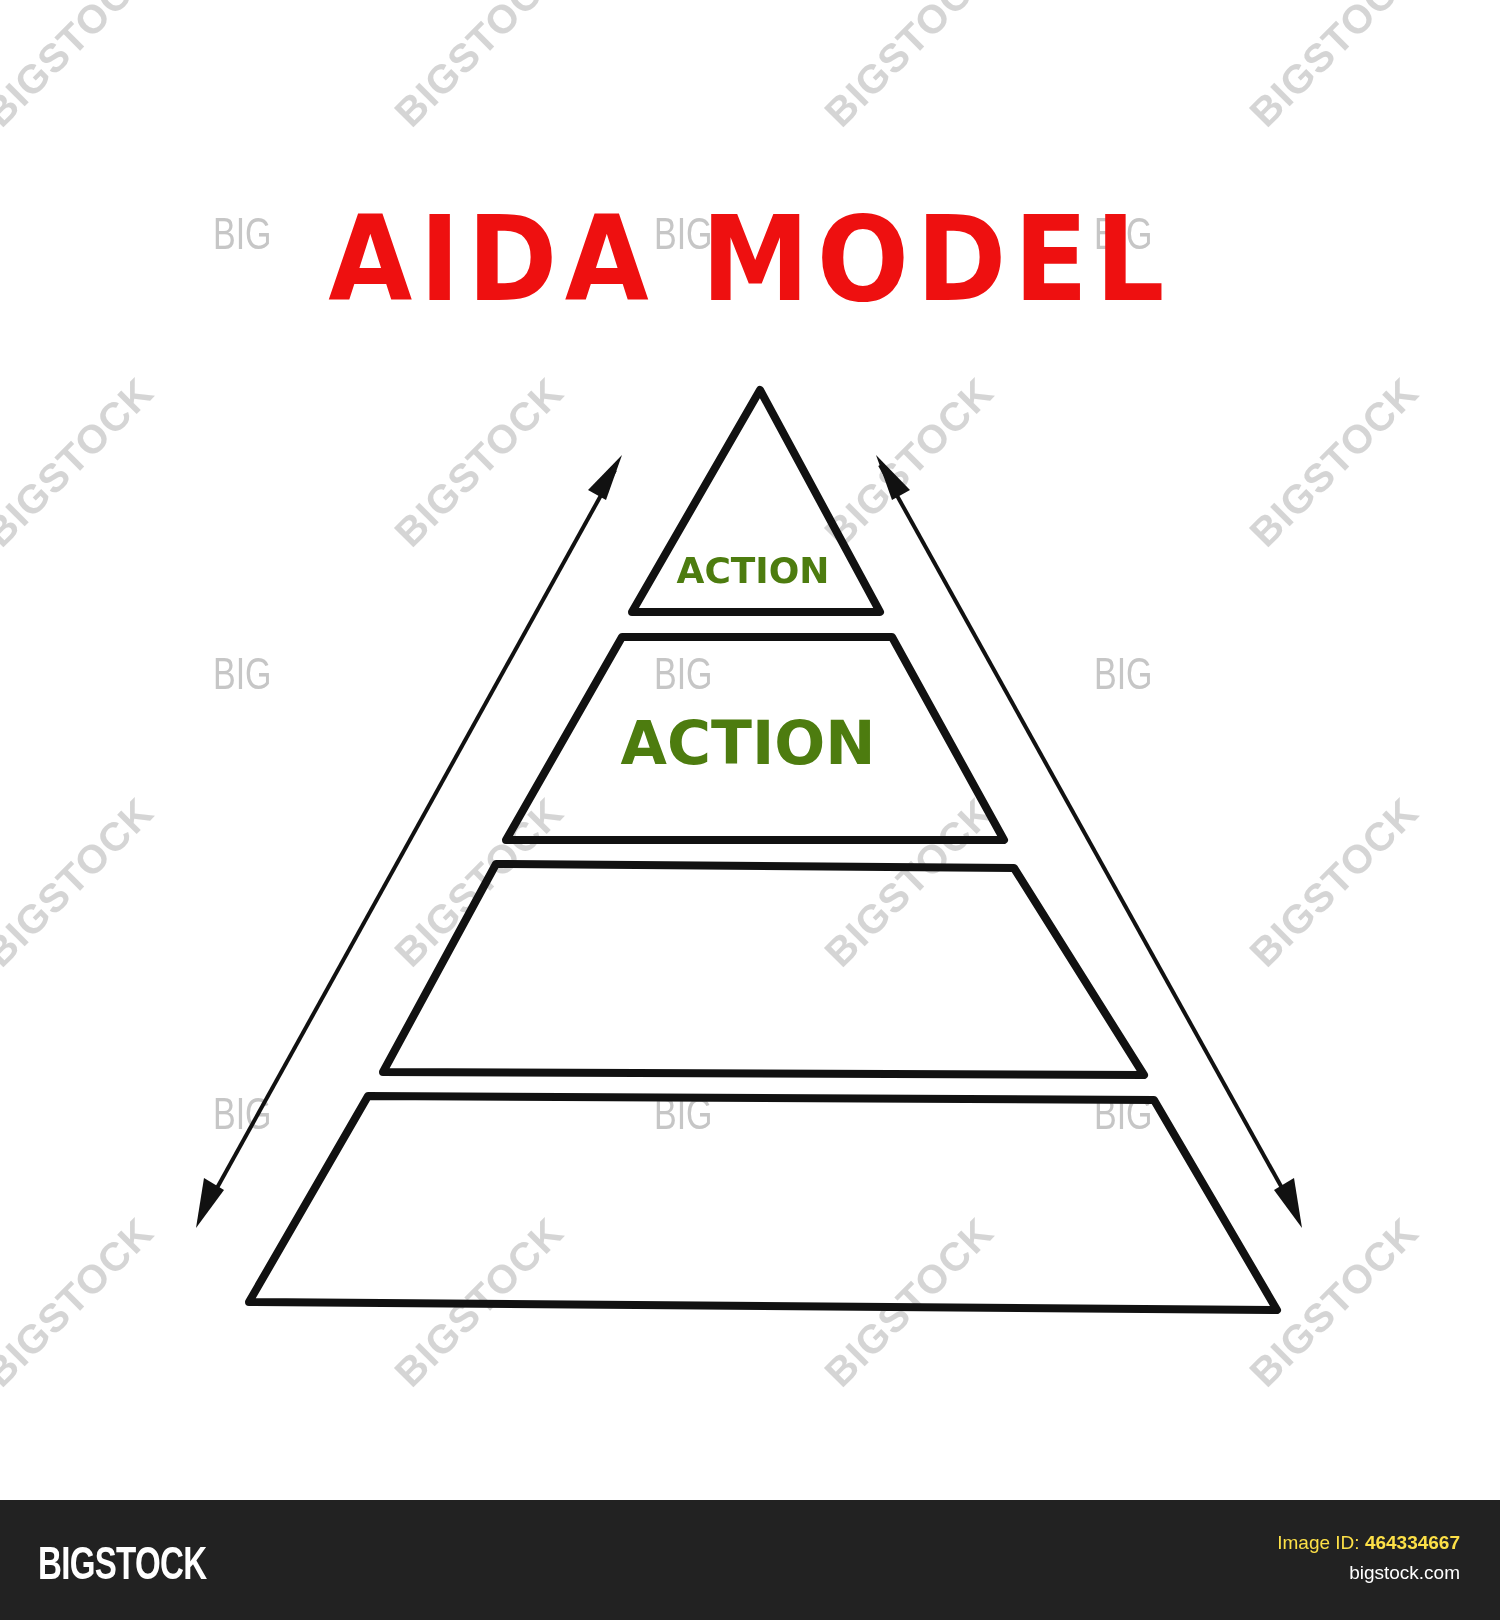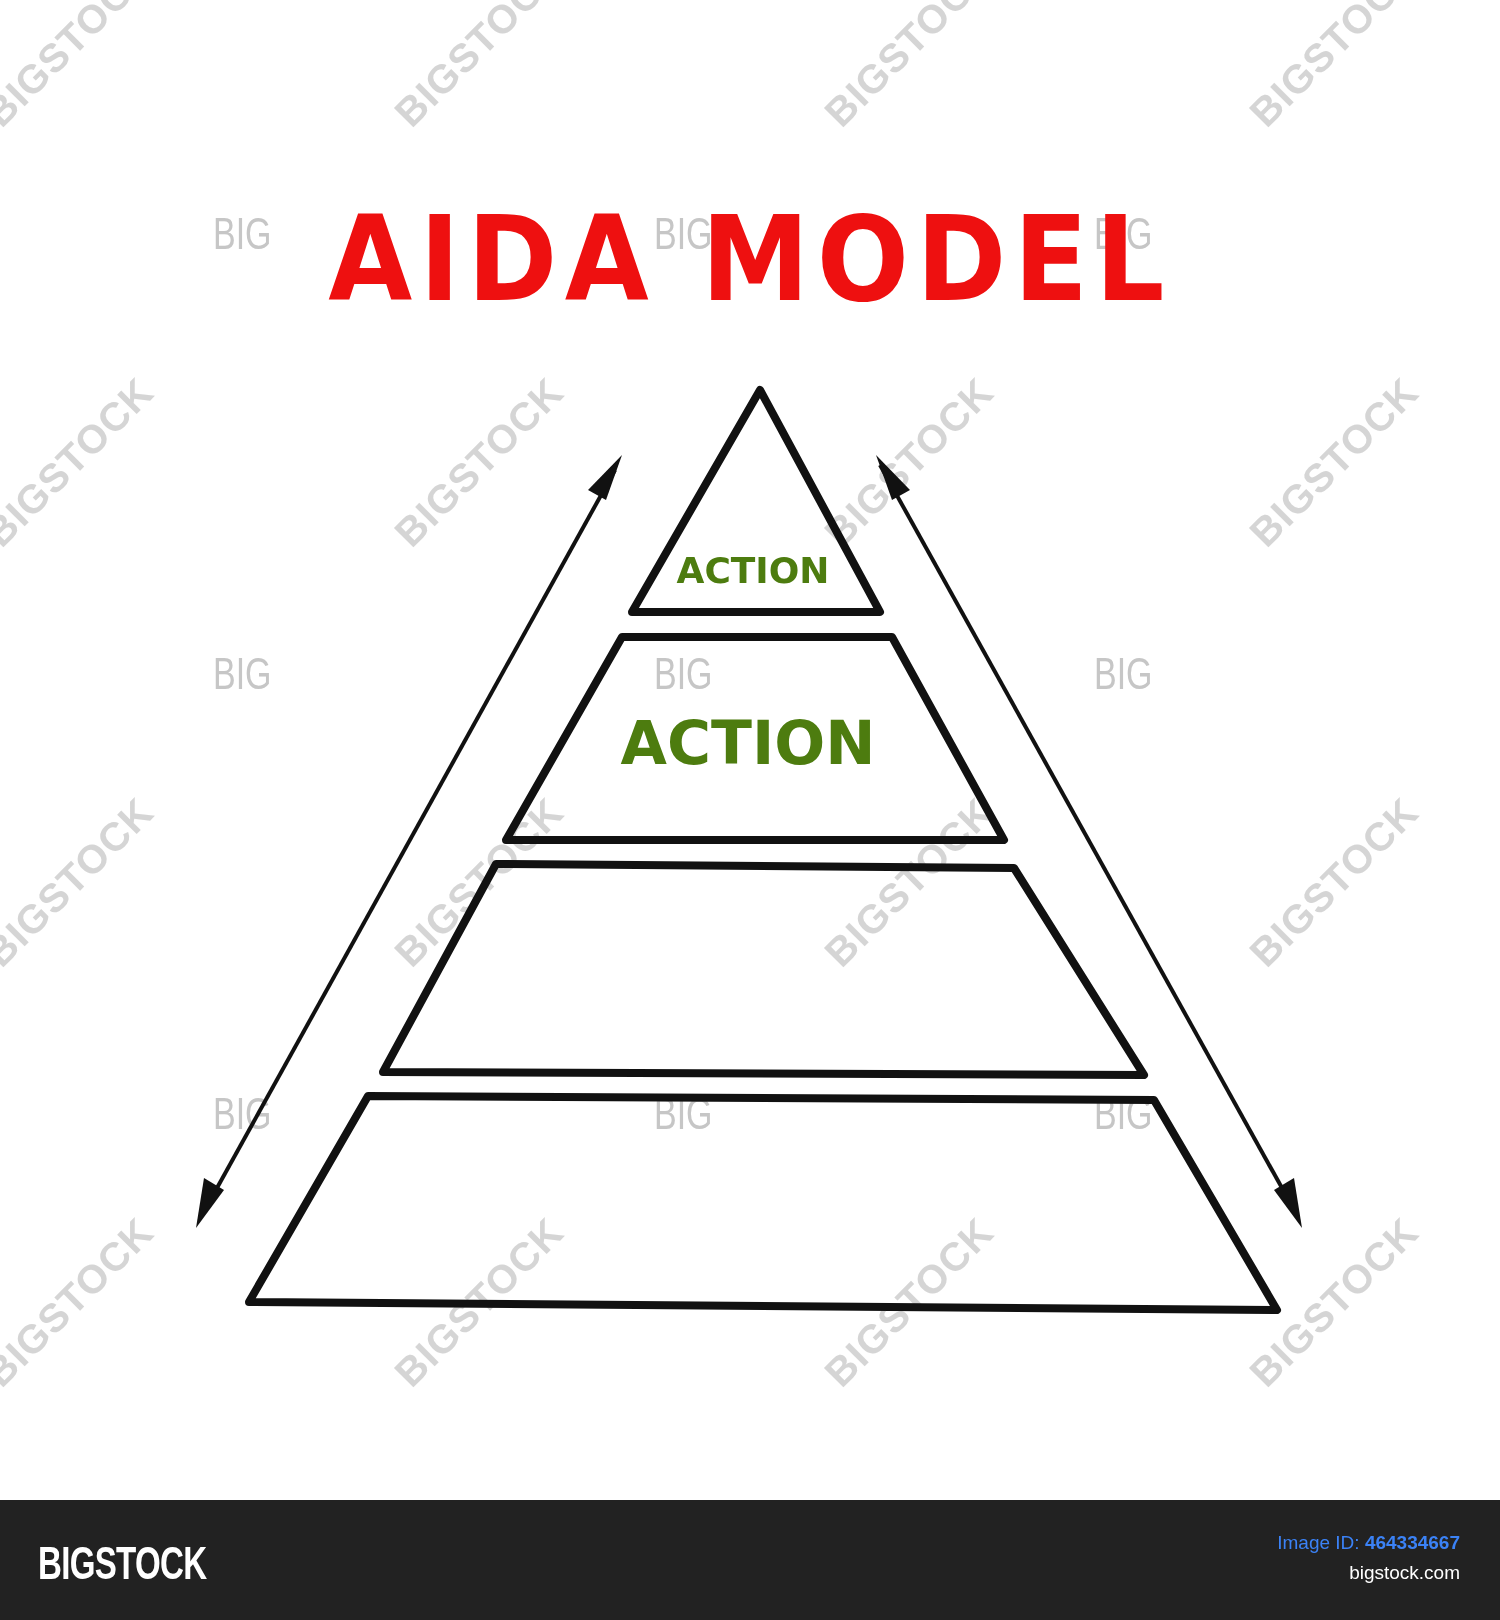--- a/index.html
+++ b/index.html
@@ -5,21 +5,21 @@
   html, body { margin: 0; padding: 0; }
   body { width: 1500px; height: 1620px; background: #ffffff; position: relative; overflow: hidden; font-family: "Liberation Sans", sans-serif; }
   .canvas { position: absolute; left: 0; top: 0; width: 1500px; height: 1500px; background: #fff; }
   .wm { position: absolute; color: #c8c8c8; font-family: "Liberation Sans", sans-serif; font-weight: bold; font-size: 40px; letter-spacing: 1px; opacity: .75; transform: rotate(-45deg); white-space: nowrap; }
   .wm-small { position: absolute; color: #c6c6c6; font-family: "Liberation Sans", sans-serif; font-size: 34px; transform: scaleY(1.3); }
   .title { position: absolute; left: 0; top: 190px; width: 1500px; text-align: center; color: #ee1010; font-family: "DejaVu Sans", sans-serif; font-weight: bold; font-size: 118px; letter-spacing: 8px; transform: scaleX(0.92); transform-origin: center; }
   .label { position: absolute; text-align: center; color: #4d7c0f; font-family: "DejaVu Sans", sans-serif; font-weight: bold; transform: translateX(-50%); white-space: nowrap; }
   svg.diagram { position: absolute; left: 0; top: 0; }
   .footer { position: absolute; left: 0; top: 1500px; width: 1500px; height: 120px; background: #222222; }
   .brand { position: absolute; left: 38px; top: 36px; color: #fff; font-family: "Liberation Sans", sans-serif; font-weight: bold; font-size: 46px; transform: scaleX(0.72); transform-origin: left; letter-spacing: -1px; }
-  .imgid { position: absolute; right: 40px; top: 32px; color: #3b82f6; font-size: 19px; }
+  .imgid { position: absolute; right: 40px; top: 32px; color: #fde047; font-size: 19px; }
   .imgid b { font-weight: bold; }
   .site { position: absolute; right: 40px; top: 62px; color: #fff; font-size: 19px; text-align: right; }
 </style>
 </head>
 <body>
 
 <div class="canvas">
 
   <div class="wm" style="left:-40px;top:20px;">BIGSTOCK</div>
   <div class="wm" style="left:370px;top:20px;">BIGSTOCK</div>

